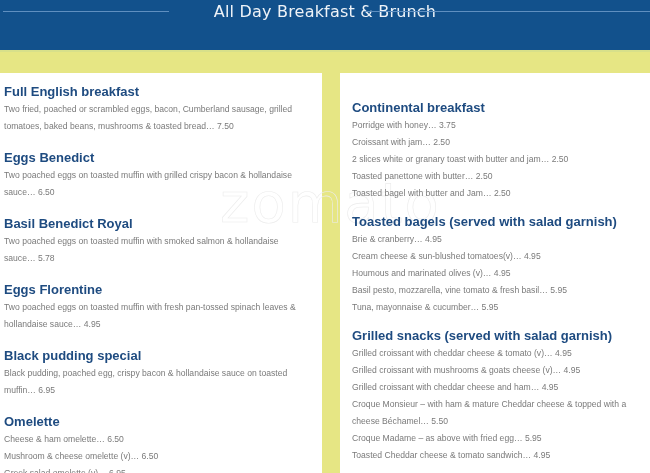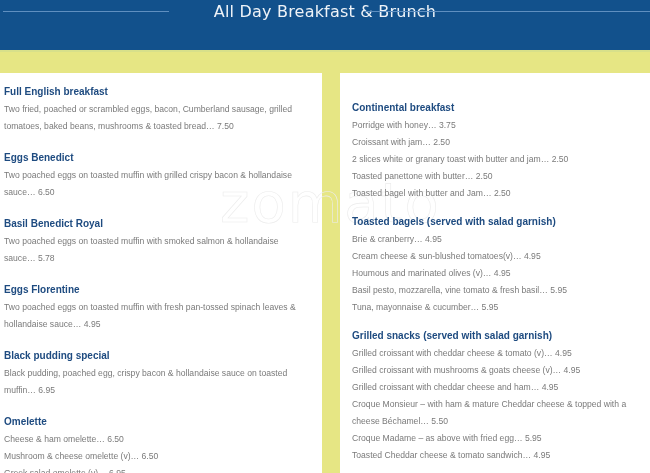--- a/index.html
+++ b/index.html
@@ -30,21 +30,21 @@
       background: #e6e684;
     }
 
     .col { position: absolute; top: 73px; }
     .col.left { left: 0; width: 322px; padding: 12px 4px 0 4px; }
     .col.right { left: 340px; width: 310px; padding: 28px 0 0 12px; }
 
     .section { margin-bottom: 16px; }
     .col.right .section { margin-bottom: 13px; }
     .section-title {
-      color: #1e4b80; font-weight: bold; font-size: 10px; line-height: 13px;
+      color: #1e4b80; font-weight: bold; font-size: 13px; line-height: 13px;
       margin-bottom: 3px;
     }
     .item {
       color: #7a7a7a; font-size: 8.6px; line-height: 17px;
     }
     .col.left .item { line-height: 17px; }
 
     .watermark {
       position: absolute; left: 220px; top: 170px;
       font-size: 56px; color: transparent;

